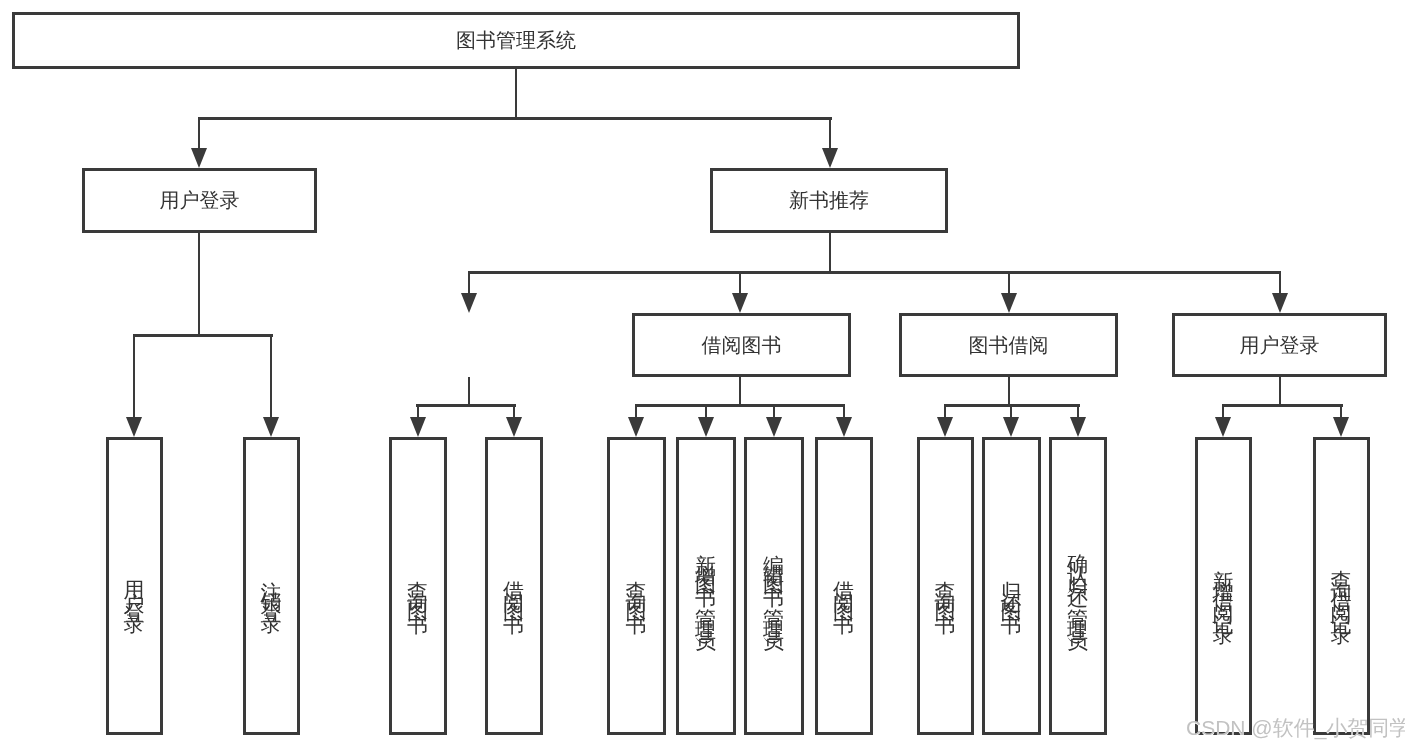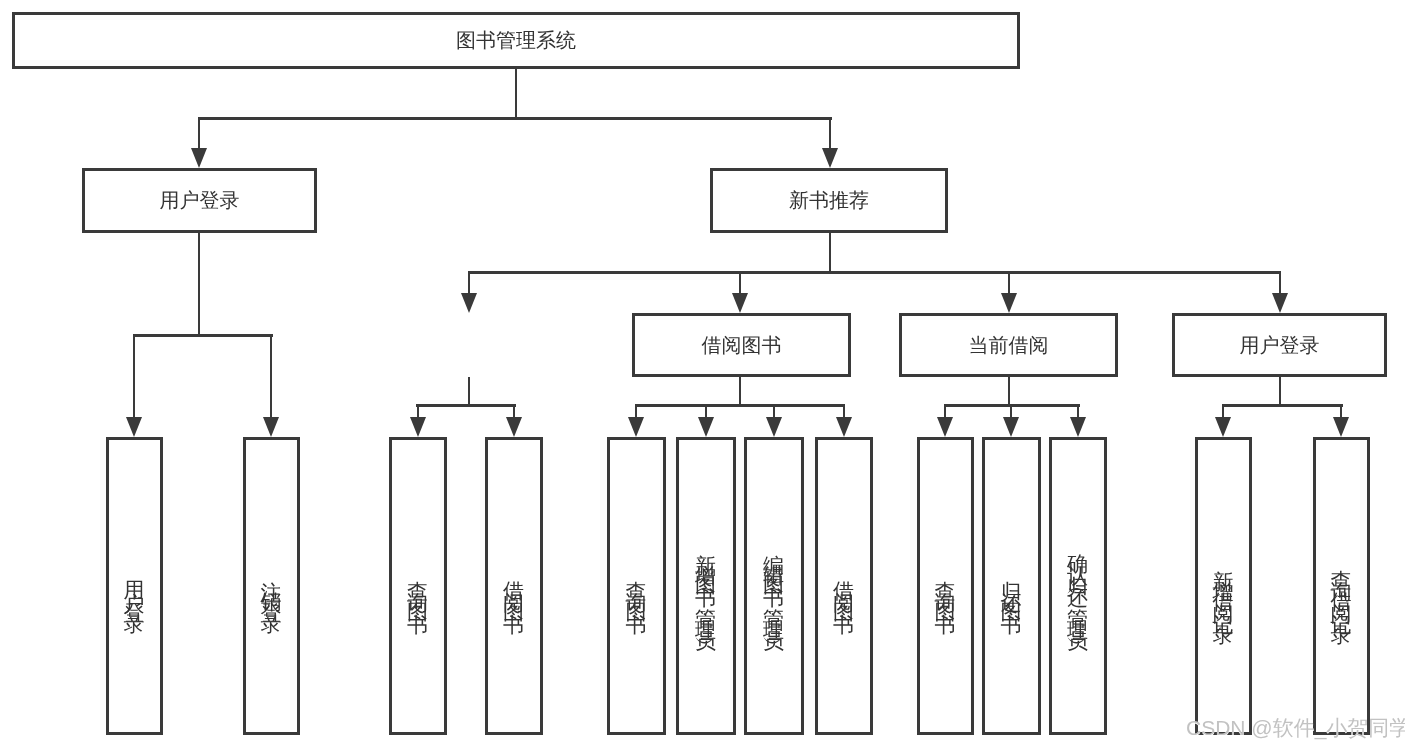--- a/index.html
+++ b/index.html
@@ -36,21 +36,21 @@
 
   <div class="box" style="left:12px;top:12px;width:1008px;height:57px">图书管理系统</div>
 
   <div class="box" style="left:82px;top:168px;width:235px;height:65px">用户登录</div>
 
   <div class="box" style="left:710px;top:168px;width:238px;height:65px">新书推荐</div>
 
 
   <div class="box" style="left:632px;top:313px;width:219px;height:64px">借阅图书</div>
 
-  <div class="box" style="left:899px;top:313px;width:219px;height:64px">当前借阅</div>
+  <div class="box" style="left:899px;top:313px;width:219px;height:64px">图书借阅</div>
 
   <div class="box" style="left:1172px;top:313px;width:215px;height:64px">用户登录</div>
 
   <div class="box vbox" style="left:106px;top:437px;width:57px;height:298px">用户登录</div>
   <div class="box vbox" style="left:243px;top:437px;width:57px;height:298px">注销登录</div>
 
   <div class="box vbox" style="left:389px;top:437px;width:58px;height:298px">查询图书</div>
   <div class="box vbox" style="left:485px;top:437px;width:58px;height:298px">借阅图书</div>
 
   <div class="box vbox" style="left:607px;top:437px;width:59px;height:298px">查询图书</div>

